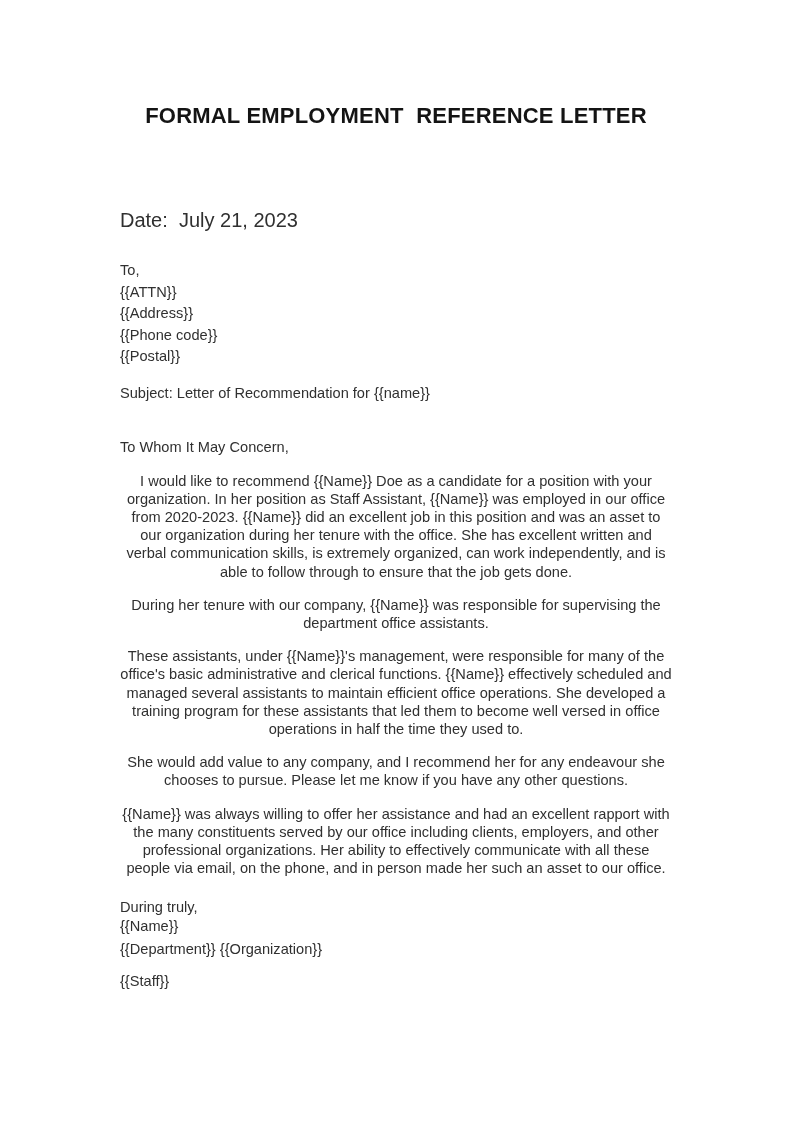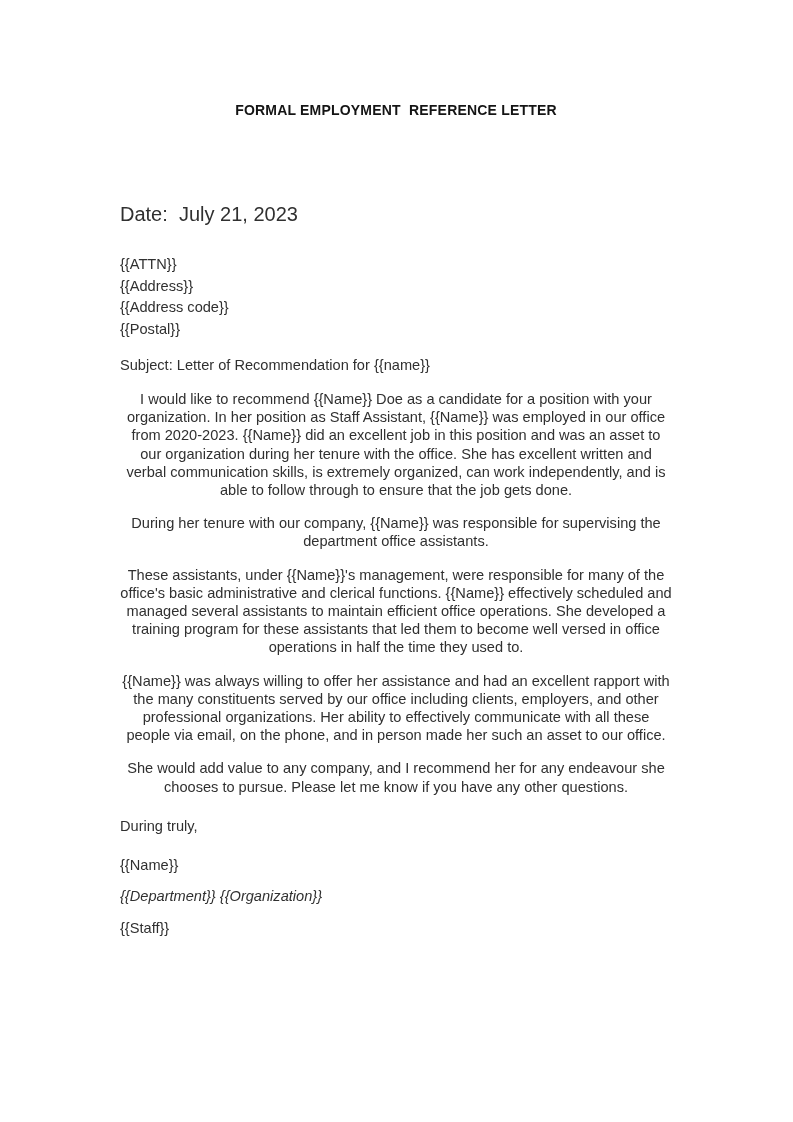--- a/index.html
+++ b/index.html
@@ -13,23 +13,23 @@
     height: 1122px;
     background: var(--page-bg, #ffffff);
     overflow: hidden;
     font-family: "Liberation Sans", sans-serif;
     color: var(--body-color, #303030);
   }
   .content {
     padding: 0 121px 0 120px;
   }
   .title {
-    margin: 2px;
+    margin: 8px;
     padding-top: 95px;
-    font-size: 14px;
+    font-size: 22px;
     line-height: 26px;
     font-weight: bold;
     text-align: center;
     letter-spacing: 0.2px;
     color: var(--title-color, #141414);
     white-space: pre-wrap;
   }
   .date-line {
     margin-top: 82px;
     font-size: 20px;
@@ -59,49 +59,51 @@
   }
   .closing {
     margin-top: 21px;
     font-size: 14.6px;
     line-height: 19px;
   }
   .sig-line {
     font-size: 14.6px;
     line-height: 19px;
   }
-  .sig-name  { margin-top: 20px; }
-  .sig-dept  { margin-top: 12px; font-style: italic; }
+  .sig-name  { }
+  .sig-dept  { margin-top: 4px; }
   .sig-phone { margin-top: 13px; }
 </style>
 </head>
 <body>
 
 <div class="page">
   <div class="content">
 
     <h1 class="title">FORMAL EMPLOYMENT  REFERENCE LETTER</h1>
 
     <div class="date-line">Date:  July 21, 2023</div>
 
     <div class="recipient-block">
+      <div class="addr-line">To,</div>
       <div class="addr-line">{{ATTN}}</div>
       <div class="addr-line">{{Address}}</div>
-      <div class="addr-line">{{Address code}}</div>
+      <div class="addr-line">{{Phone code}}</div>
       <div class="addr-line">{{Postal}}</div>
     </div>
 
     <div class="subject-line">Subject: Letter of Recommendation for {{name}}</div>
 
+    <div class="salutation">To Whom It May Concern,</div>
 
     <p class="body-para">I would like to recommend {{Name}} Doe as a candidate for a position with your organization. In her position as Staff Assistant, {{Name}} was employed in our office from 2020-2023. {{Name}} did an excellent job in this position and was an asset to our organization during her tenure with the office. She has excellent written and verbal communication skills, is extremely organized, can work independently, and is able to follow through to ensure that the job gets done.</p>
     <p class="body-para">During her tenure with our company, {{Name}} was responsible for supervising the department office assistants.</p>
     <p class="body-para">These assistants, under {{Name}}'s management, were responsible for many of the office's basic administrative and clerical functions. {{Name}} effectively scheduled and managed several assistants to maintain efficient office operations. She developed a training program for these assistants that led them to become well versed in office operations in half the time they used to.</p>
+    <p class="body-para">She would add value to any company, and I recommend her for any endeavour she chooses to pursue. Please let me know if you have any other questions.</p>
     <p class="body-para">{{Name}} was always willing to offer her assistance and had an excellent rapport with the many constituents served by our office including clients, employers, and other professional organizations. Her ability to effectively communicate with all these people via email, on the phone, and in person made her such an asset to our office.</p>
-    <p class="body-para">She would add value to any company, and I recommend her for any endeavour she chooses to pursue. Please let me know if you have any other questions.</p>
 
     <div class="closing">During truly,</div>
 
     <div class="sig-line sig-name">{{Name}}</div>
     <div class="sig-line sig-dept">{{Department}} {{Organization}}</div>
     <div class="sig-line sig-phone">{{Staff}}</div>
 
   </div>
 </div>
 

